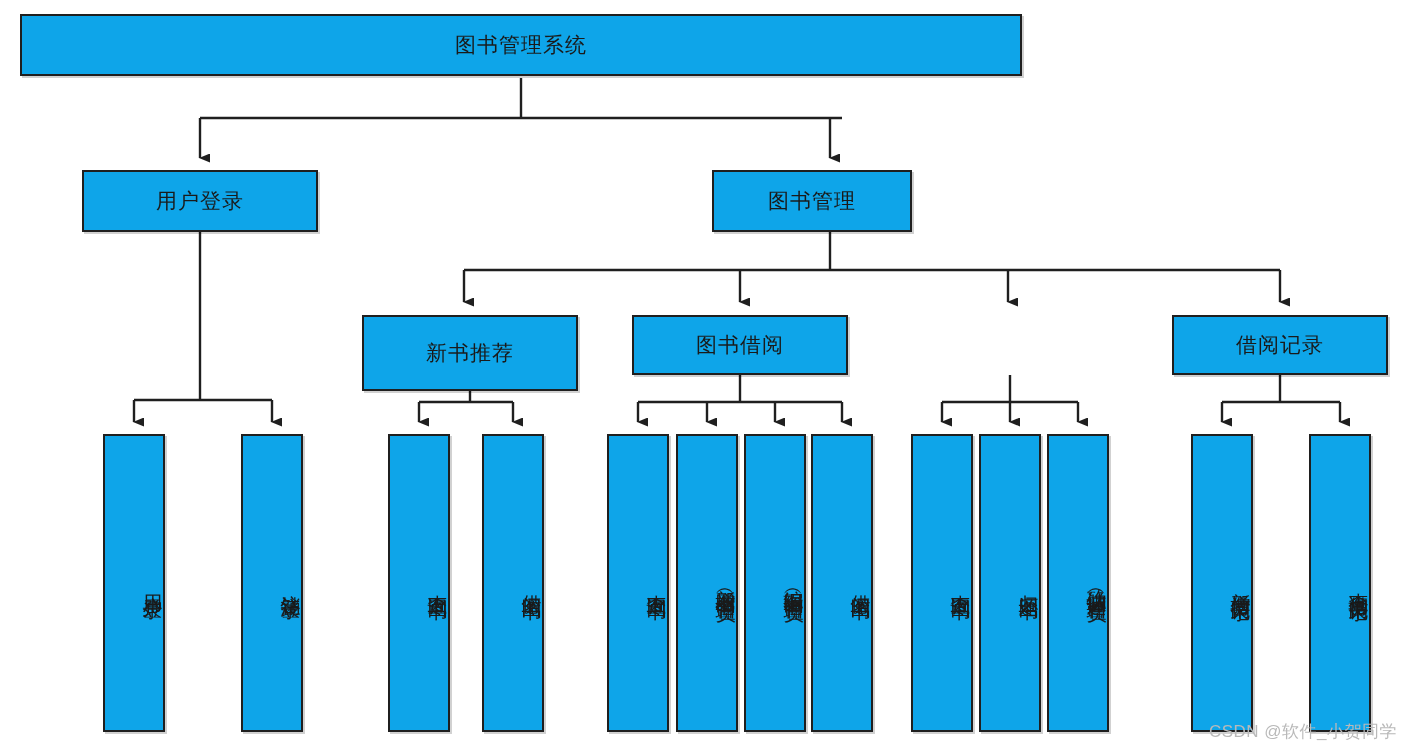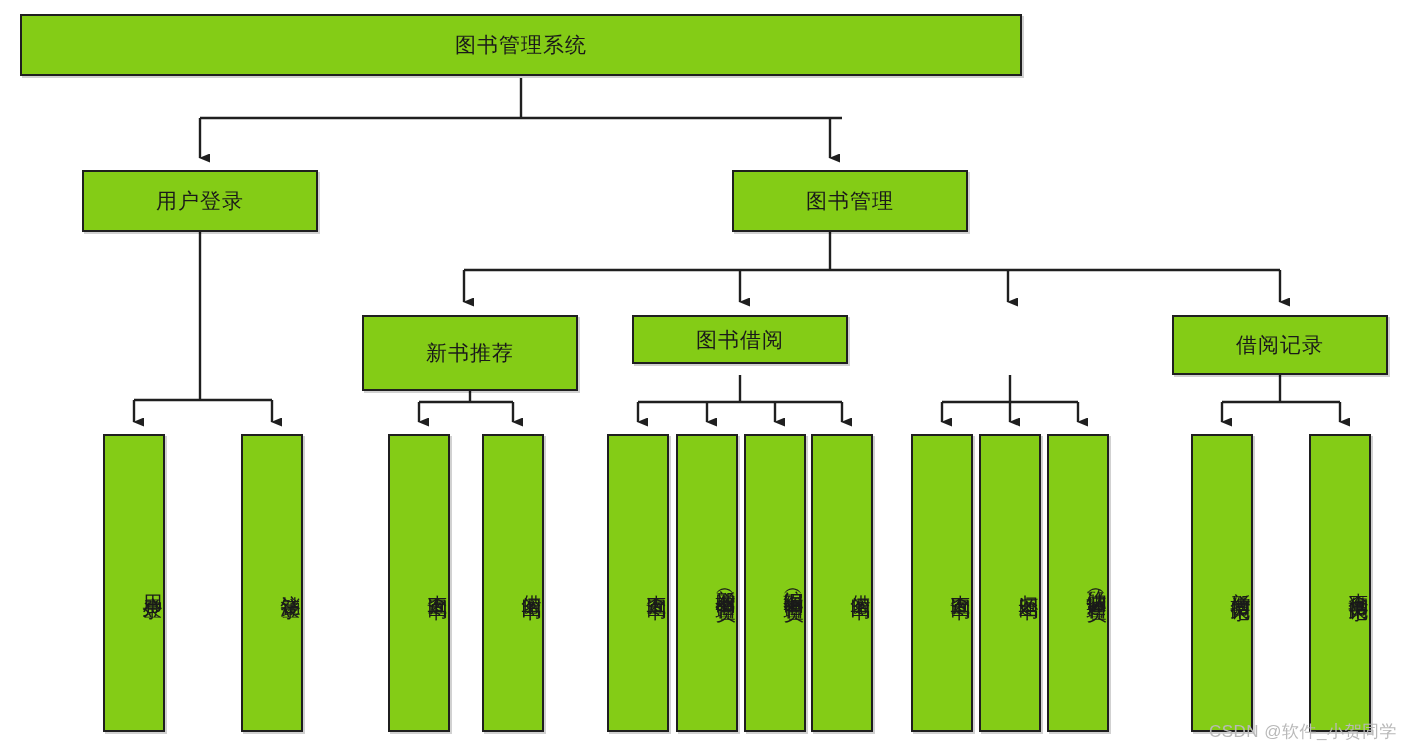--- a/index.html
+++ b/index.html
@@ -21,21 +21,21 @@
     position: absolute;
     left: 0;
     top: 0;
     width: 1405px;
     height: 747px;
     pointer-events: none;
   }
   .node {
     position: absolute;
     box-sizing: border-box;
-    background: #84cc16;
+    background: #0ea5e9;
     border: 2px solid #1f1f1f;
     box-shadow: 2px 2px 0 rgba(0,0,0,0.18);
     display: flex;
     align-items: center;
     justify-content: center;
     color: #1a1a1a;
   }
   .node.horizontal {
     font-size: 21px;
     letter-spacing: 1px;
@@ -121,28 +121,28 @@
     </g>
   </svg>
 
   <div class="node horizontal" style="left:20px; top:14px; width:1002px; height:62px;">
     <span>图书管理系统</span>
   </div>
 
   <div class="node horizontal" style="left:82px; top:170px; width:236px; height:62px;">
     <span>用户登录</span>
   </div>
-  <div class="node horizontal" style="left:712px; top:170px; width:236px; height:62px;margin-left:20px;">
+  <div class="node horizontal" style="left:712px; top:170px; width:200px; height:62px;">
     <span>图书管理</span>
   </div>
 
   <div class="node horizontal" style="left:362px; top:315px; width:216px; height:76px;">
     <span>新书推荐</span>
   </div>
-  <div class="node horizontal" style="left:632px; top:315px; width:216px; height:49px;">
+  <div class="node horizontal" style="left:632px; top:315px; width:216px; height:60px;">
     <span>图书借阅</span>
   </div>
   <div class="node horizontal" style="left:1172px; top:315px; width:216px; height:60px;">
     <span>借阅记录</span>
   </div>
 
   <div class="node vertical" style="left:103px; top:434px; width:62px; height:298px;">
     <span class="vlabel">用户登录</span>
   </div>
   <div class="node vertical" style="left:241px; top:434px; width:62px; height:298px;">

